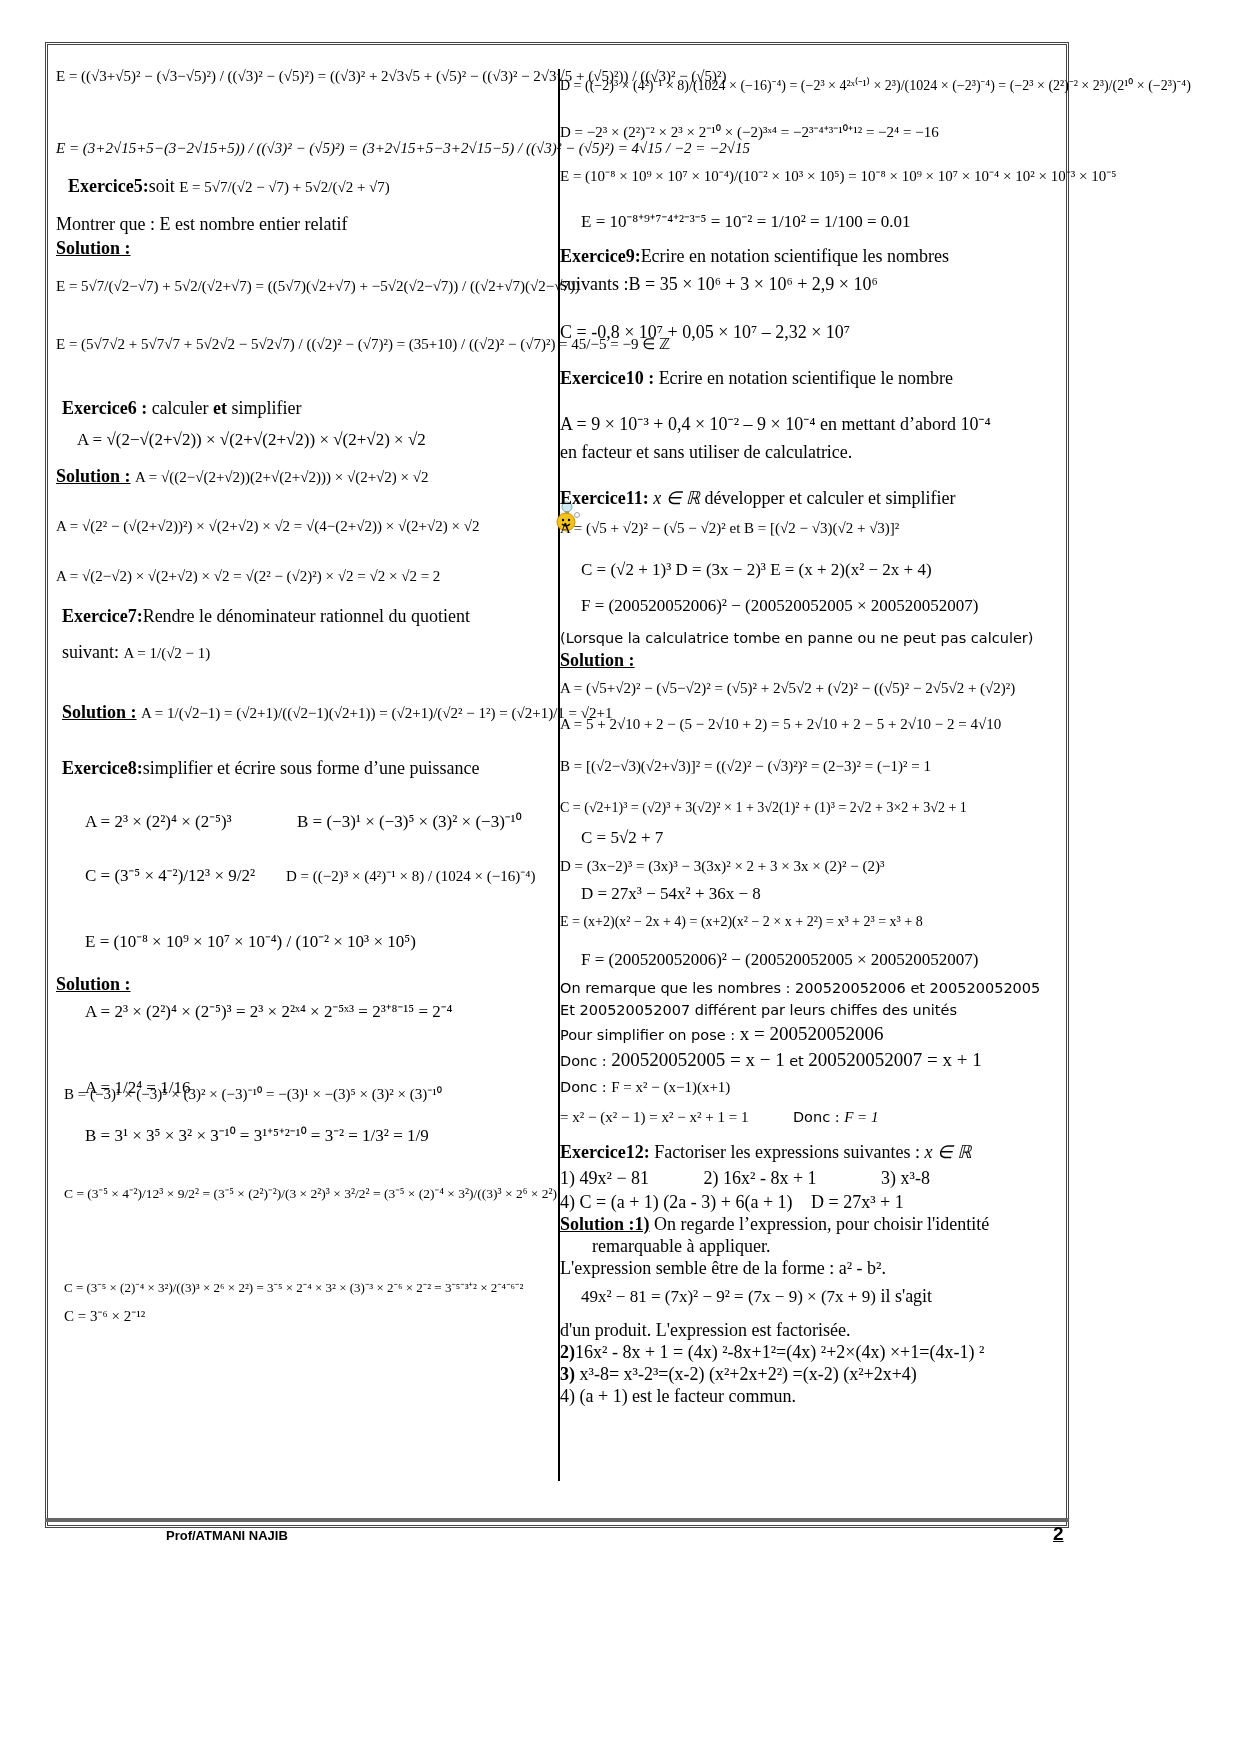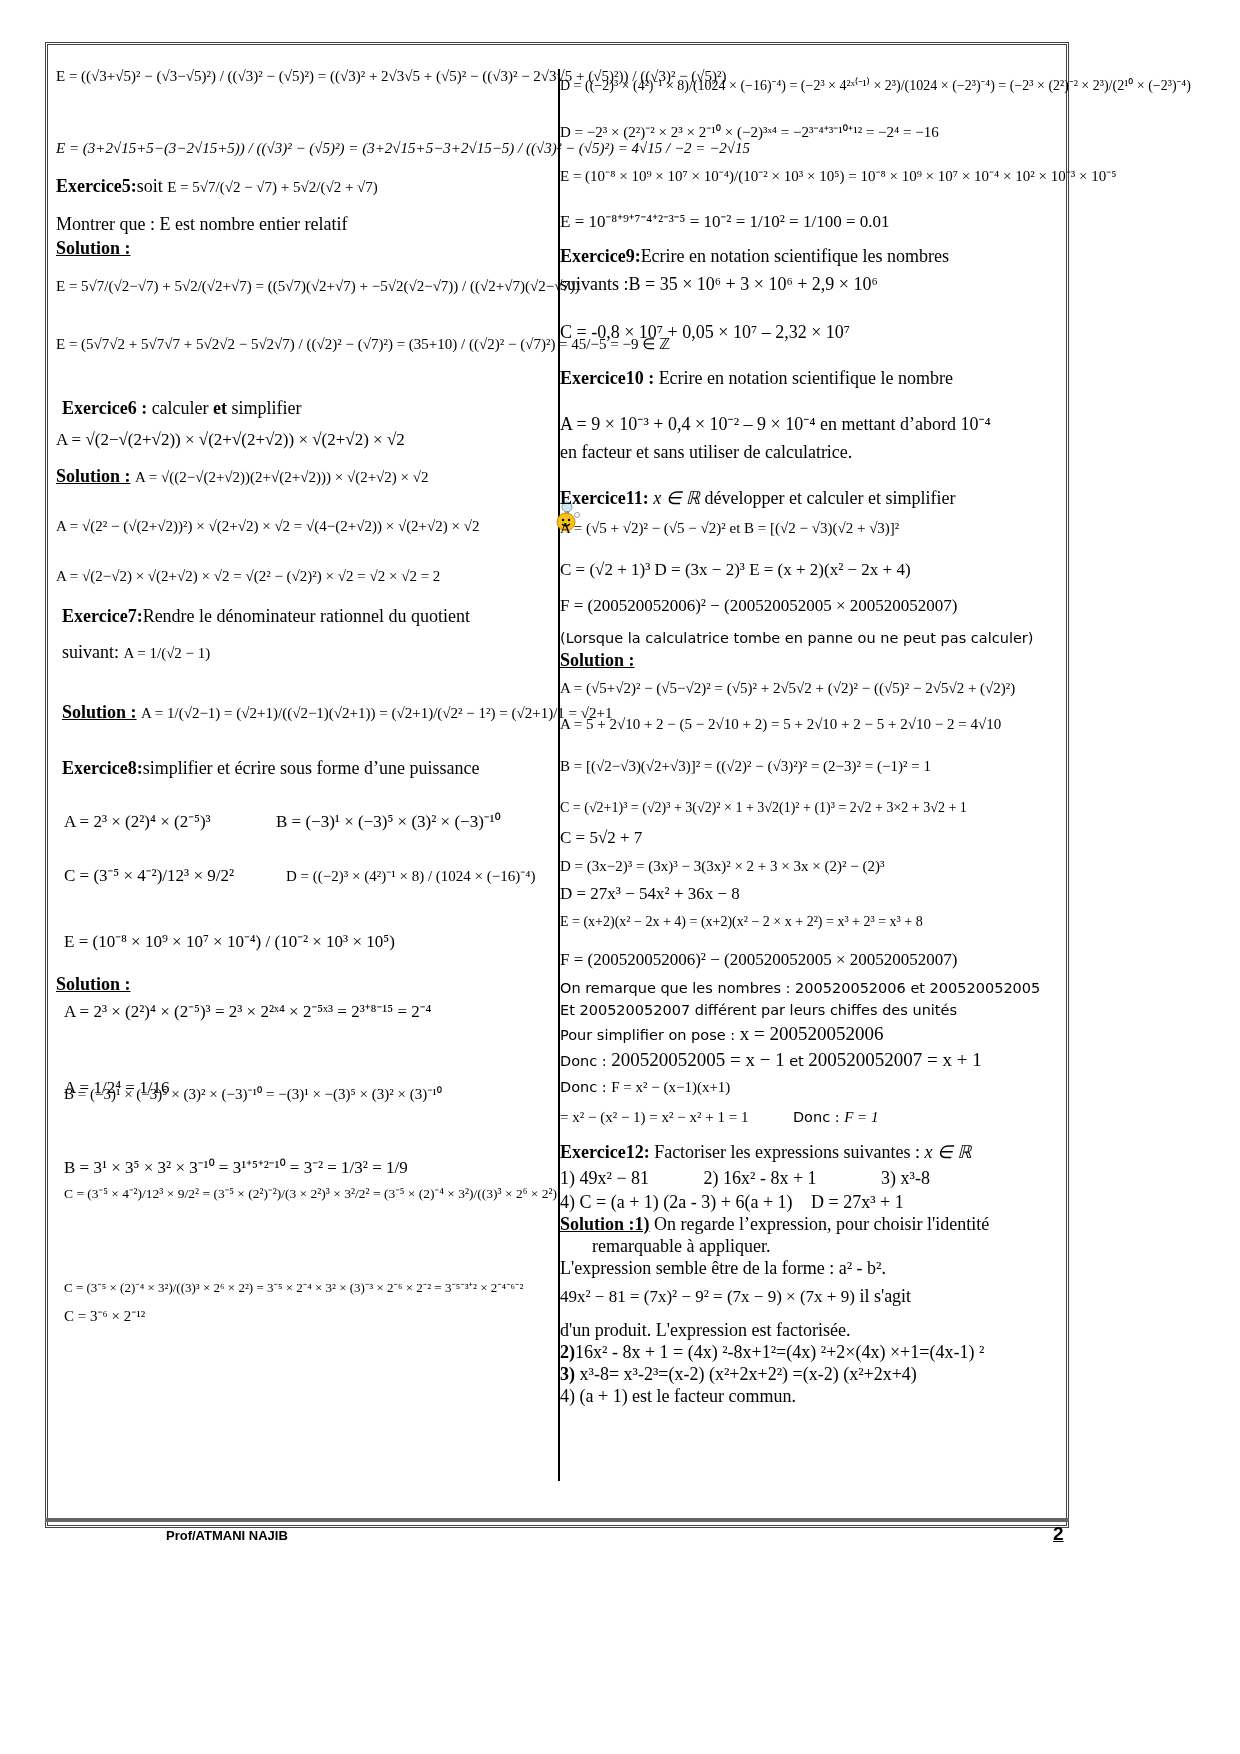--- a/index.html
+++ b/index.html
@@ -13,38 +13,38 @@
   .col-left { left: 8px; width: 490px; }
   .col-right { left: 512px; width: 500px; }
   .divider { position: absolute; left: 510px; top: 24px; width: 2px; height: 1412px; background: #000; }
   .line { position: absolute; white-space: nowrap; font-size: 18px; line-height: 22px; }
   .i { font-style: italic; }
   .b { font-weight: bold; }
   .u { text-decoration: underline; }
   .small { font-size: 13.5px; }
   .sans { font-family: "DejaVu Sans", sans-serif; font-size: 14.5px; }
   .math { font-family: "Liberation Serif", serif; font-size: 15px; }
-  .big { font-size: 17px; }
+  .big { font-size: 17px; padding-left: 21px; }
   .footer-author { position: absolute; left: 118px; top: 1483px; font-family: "Liberation Sans", sans-serif;
                    font-weight: bold; font-size: 13px; }
   .footer-page { position: absolute; left: 1005px; top: 1478px; font-family: "Liberation Sans", sans-serif;
                  font-weight: bold; font-size: 19px; text-decoration: underline; }
   .smiley { position: absolute; left: 505px; top: 455px; width: 28px; height: 32px; }
 </style>
 </head>
 <body>
 
 <div class="frame">
   <div class="divider"></div>
 
   <div class="col col-left">
     <div class="line math" style="top:0px;">E = ((√3+√5)² − (√3−√5)²) / ((√3)² − (√5)²) = ((√3)² + 2√3√5 + (√5)² − ((√3)² − 2√3√5 + (√5)²)) / ((√3)² − (√5)²)</div>
     <div class="line math" style="top:72px;font-style:italic;">E = (3+2√15+5−(3−2√15+5)) / ((√3)² − (√5)²) = (3+2√15+5−3+2√15−5) / ((√3)² − (√5)²) = 4√15 / −2 = −2√15</div>
 
-    <div class="line" style="top:110px;">
+    <div class="line" style="top:110px;margin-left:12px;">
       <span class="b">Exercice5:</span><span>soit</span>
       <span class="math">E = 5√7/(√2 − √7) + 5√2/(√2 + √7)</span>
     </div>
     <div class="line" style="top:148px;">Montrer que : E est nombre entier relatif</div>
     <div class="line b u" style="top:172px;">Solution :</div>
     <div class="line math" style="top:210px;">E = 5√7/(√2−√7) + 5√2/(√2+√7) = ((5√7)(√2+√7) + −5√2(√2−√7)) / ((√2+√7)(√2−√7))</div>
     <div class="line math" style="top:268px;">E = (5√7√2 + 5√7√7 + 5√2√2 − 5√2√7) / ((√2)² − (√7)²) = (35+10) / ((√2)² − (√7)²) = 45/−5 = −9 ∈ ℤ</div>
 
     <div class="line" style="top:332px; left:6px;">
       <span class="b">Exercice6 :</span>
@@ -77,21 +77,21 @@
     </div>
     <div class="line math big" style="top:746px; left:8px;">A = 2³ × (2²)⁴ × (2⁻⁵)³</div>
     <div class="line math big" style="top:746px; left:220px;">B = (−3)¹ × (−3)⁵ × (3)² × (−3)⁻¹⁰</div>
     <div class="line math big" style="top:800px; left:8px;">C = (3⁻⁵ × 4⁻²)/12³ × 9/2²</div>
     <div class="line math" style="top:800px; left:230px;">D = ((−2)³ × (4²)⁻¹ × 8) / (1024 × (−16)⁻⁴)</div>
     <div class="line math big" style="top:866px; left:8px;">E = (10⁻⁸ × 10⁹ × 10⁷ × 10⁻⁴) / (10⁻² × 10³ × 10⁵)</div>
     <div class="line b u" style="top:908px;">Solution :</div>
     <div class="line math big" style="top:936px; left:8px;">A = 2³ × (2²)⁴ × (2⁻⁵)³ = 2³ × 2²ˣ⁴ × 2⁻⁵ˣ³ = 2³⁺⁸⁻¹⁵ = 2⁻⁴</div>
     <div class="line math big" style="top:978px; left:8px;margin-top:34px;">A = 1/2⁴ = 1/16</div>
     <div class="line math" style="top:1018px; left:8px;">B = (−3)¹ × (−3)⁵ × (3)² × (−3)⁻¹⁰ = −(3)¹ × −(3)⁵ × (3)² × (3)⁻¹⁰</div>
-    <div class="line math big" style="top:1092px; left:8px;">B = 3¹ × 3⁵ × 3² × 3⁻¹⁰ = 3¹⁺⁵⁺²⁻¹⁰ = 3⁻² = 1/3² = 1/9</div>
+    <div class="line math big" style="top:1060px; left:8px;">B = 3¹ × 3⁵ × 3² × 3⁻¹⁰ = 3¹⁺⁵⁺²⁻¹⁰ = 3⁻² = 1/3² = 1/9</div>
     <div class="line math" style="top:1118px; left:8px; font-size:13.5px;">C = (3⁻⁵ × 4⁻²)/12³ × 9/2² = (3⁻⁵ × (2²)⁻²)/(3 × 2²)³ × 3²/2² = (3⁻⁵ × (2)⁻⁴ × 3²)/((3)³ × 2⁶ × 2²)</div>
     <div class="line math" style="top:1196px; left:8px; font-size:13px;margin-top:16px;">C = (3⁻⁵ × (2)⁻⁴ × 3²)/((3)³ × 2⁶ × 2²) = 3⁻⁵ × 2⁻⁴ × 3² × (3)⁻³ × 2⁻⁶ × 2⁻² = 3⁻⁵⁻³⁺² × 2⁻⁴⁻⁶⁻²</div>
     <div class="line math" style="top:1240px; left:8px;">C = 3⁻⁶ × 2⁻¹²</div>
   </div>
 
   <svg class="smiley" viewBox="0 0 28 32">
     <circle cx="14" cy="7" r="5" fill="#cfe8f5" stroke="#7aa" stroke-width="1"></circle>
     <rect x="12" y="11" width="4" height="3" fill="#999"></rect>
     <circle cx="13" cy="22" r="9" fill="#f5c21b" stroke="#c98f00" stroke-width="1"></circle>
     <circle cx="10" cy="20" r="1.2" fill="#000"></circle>

